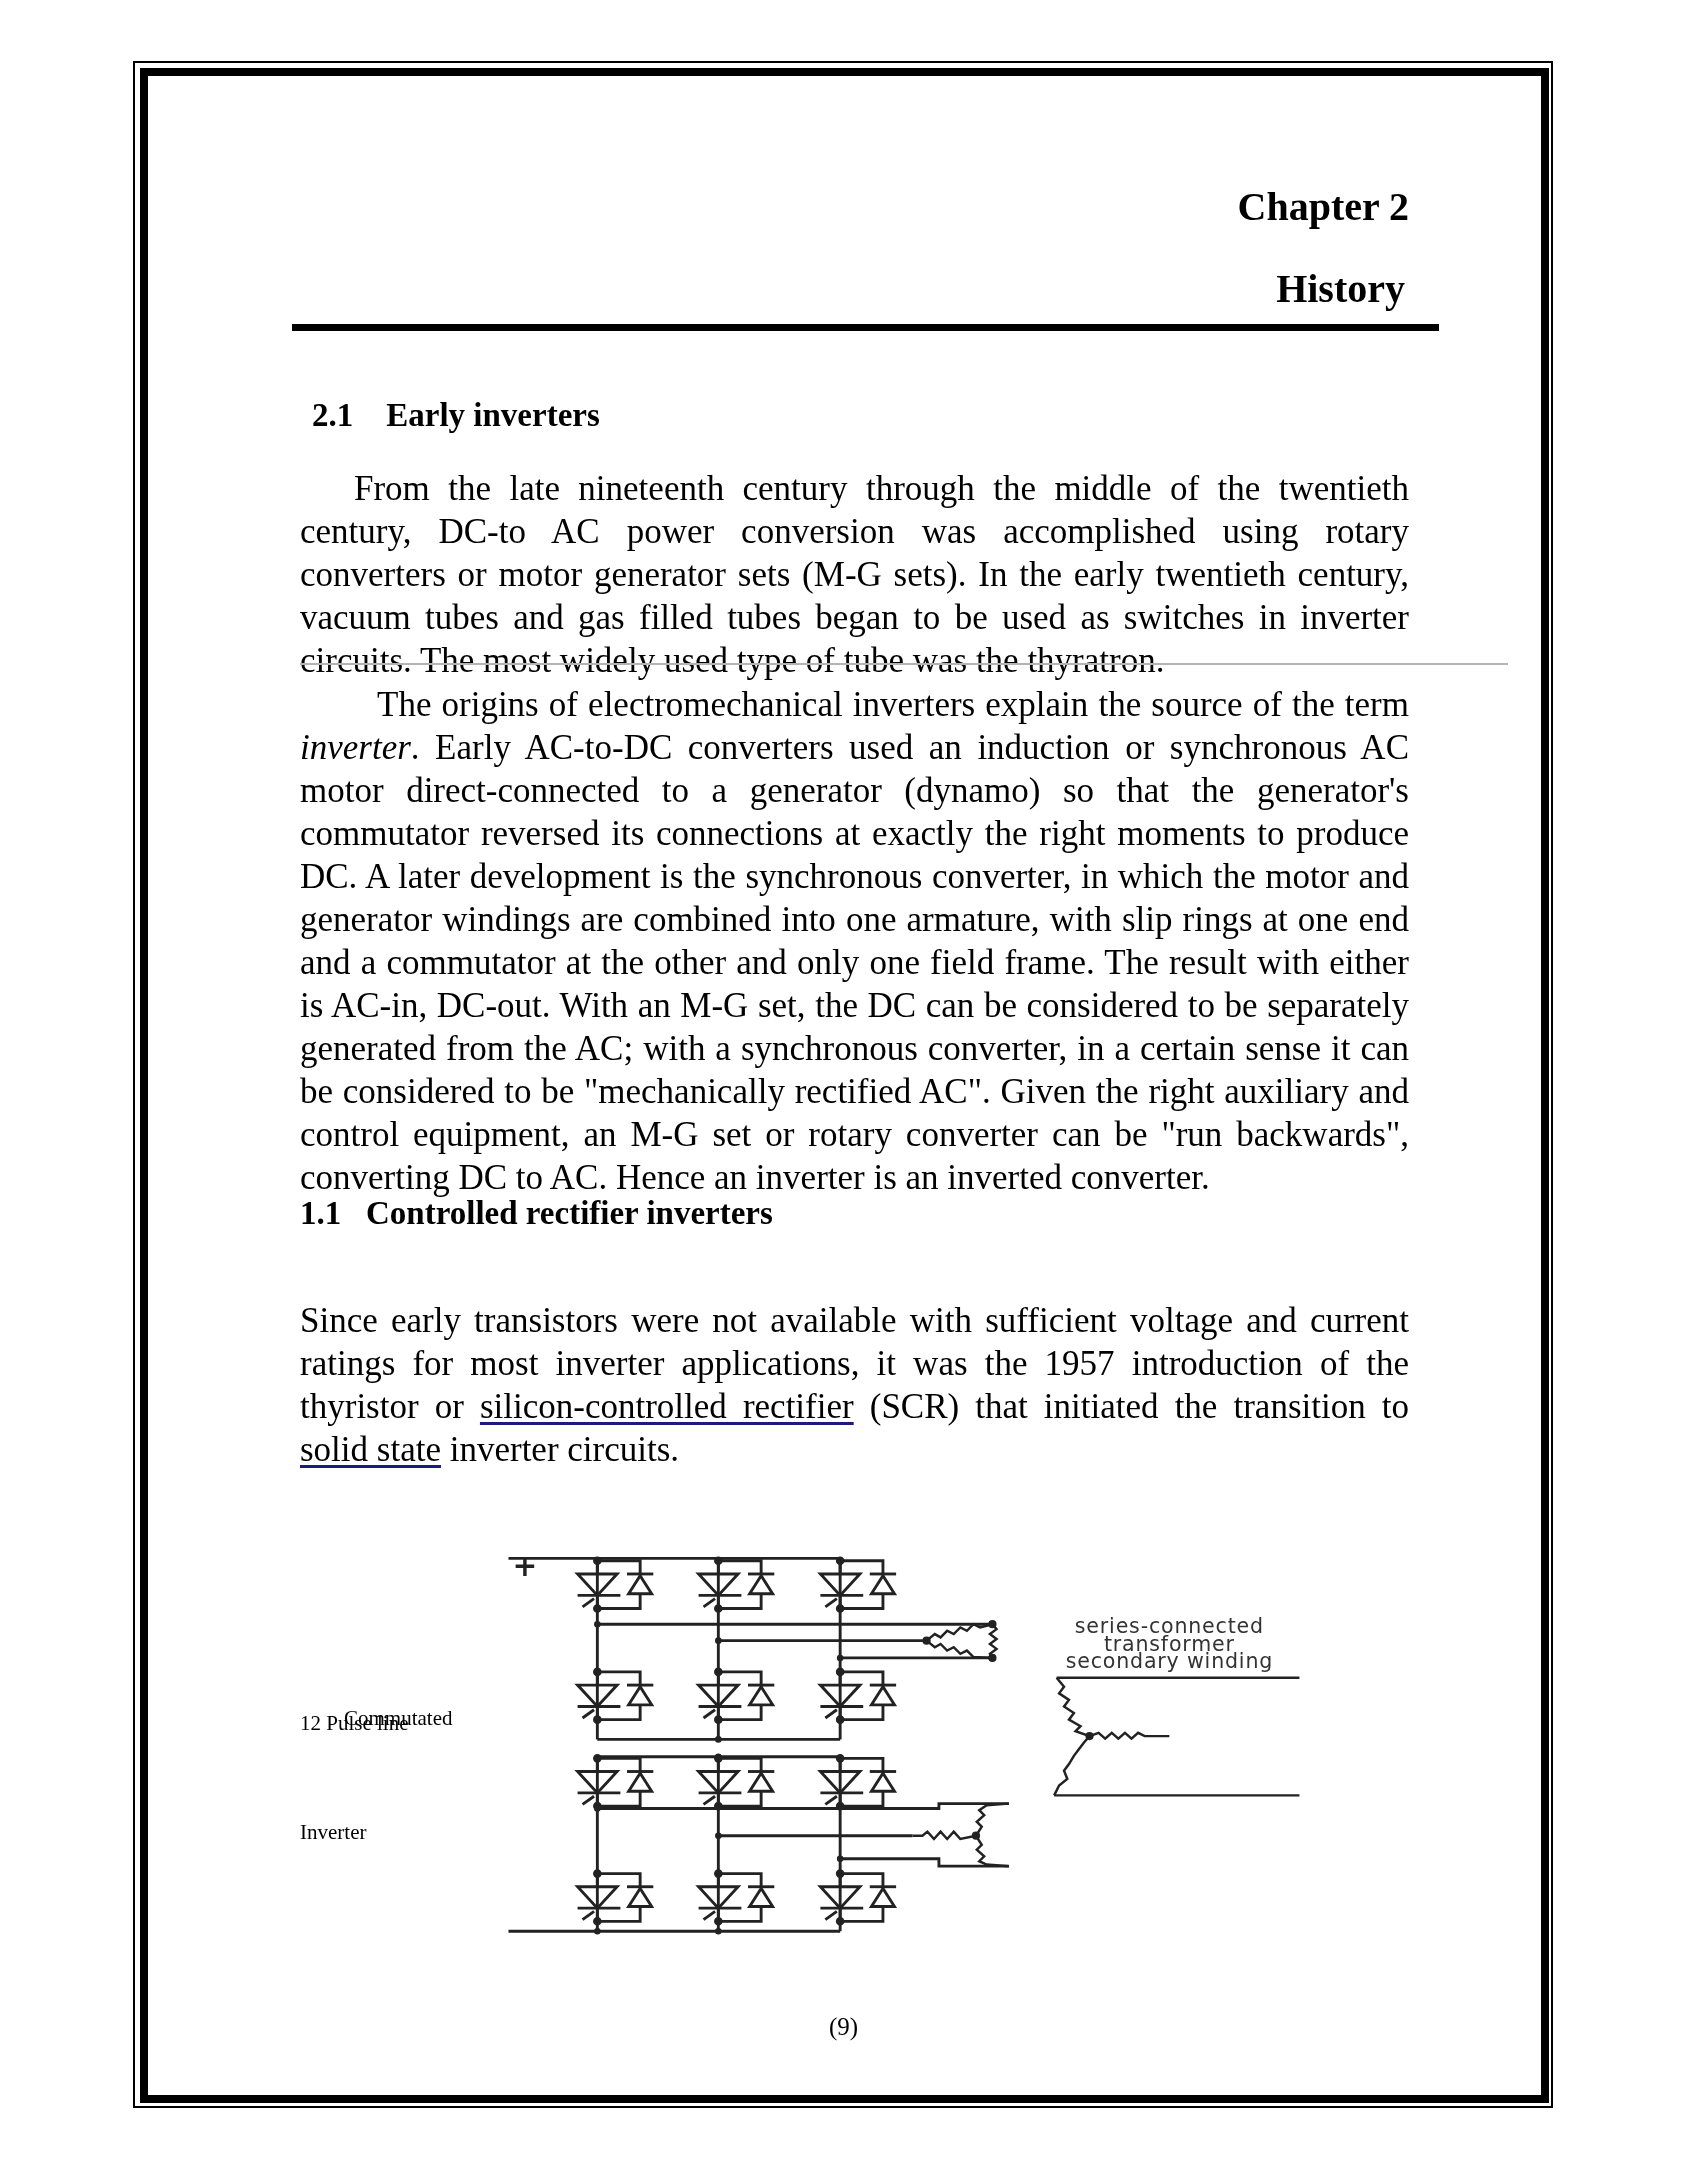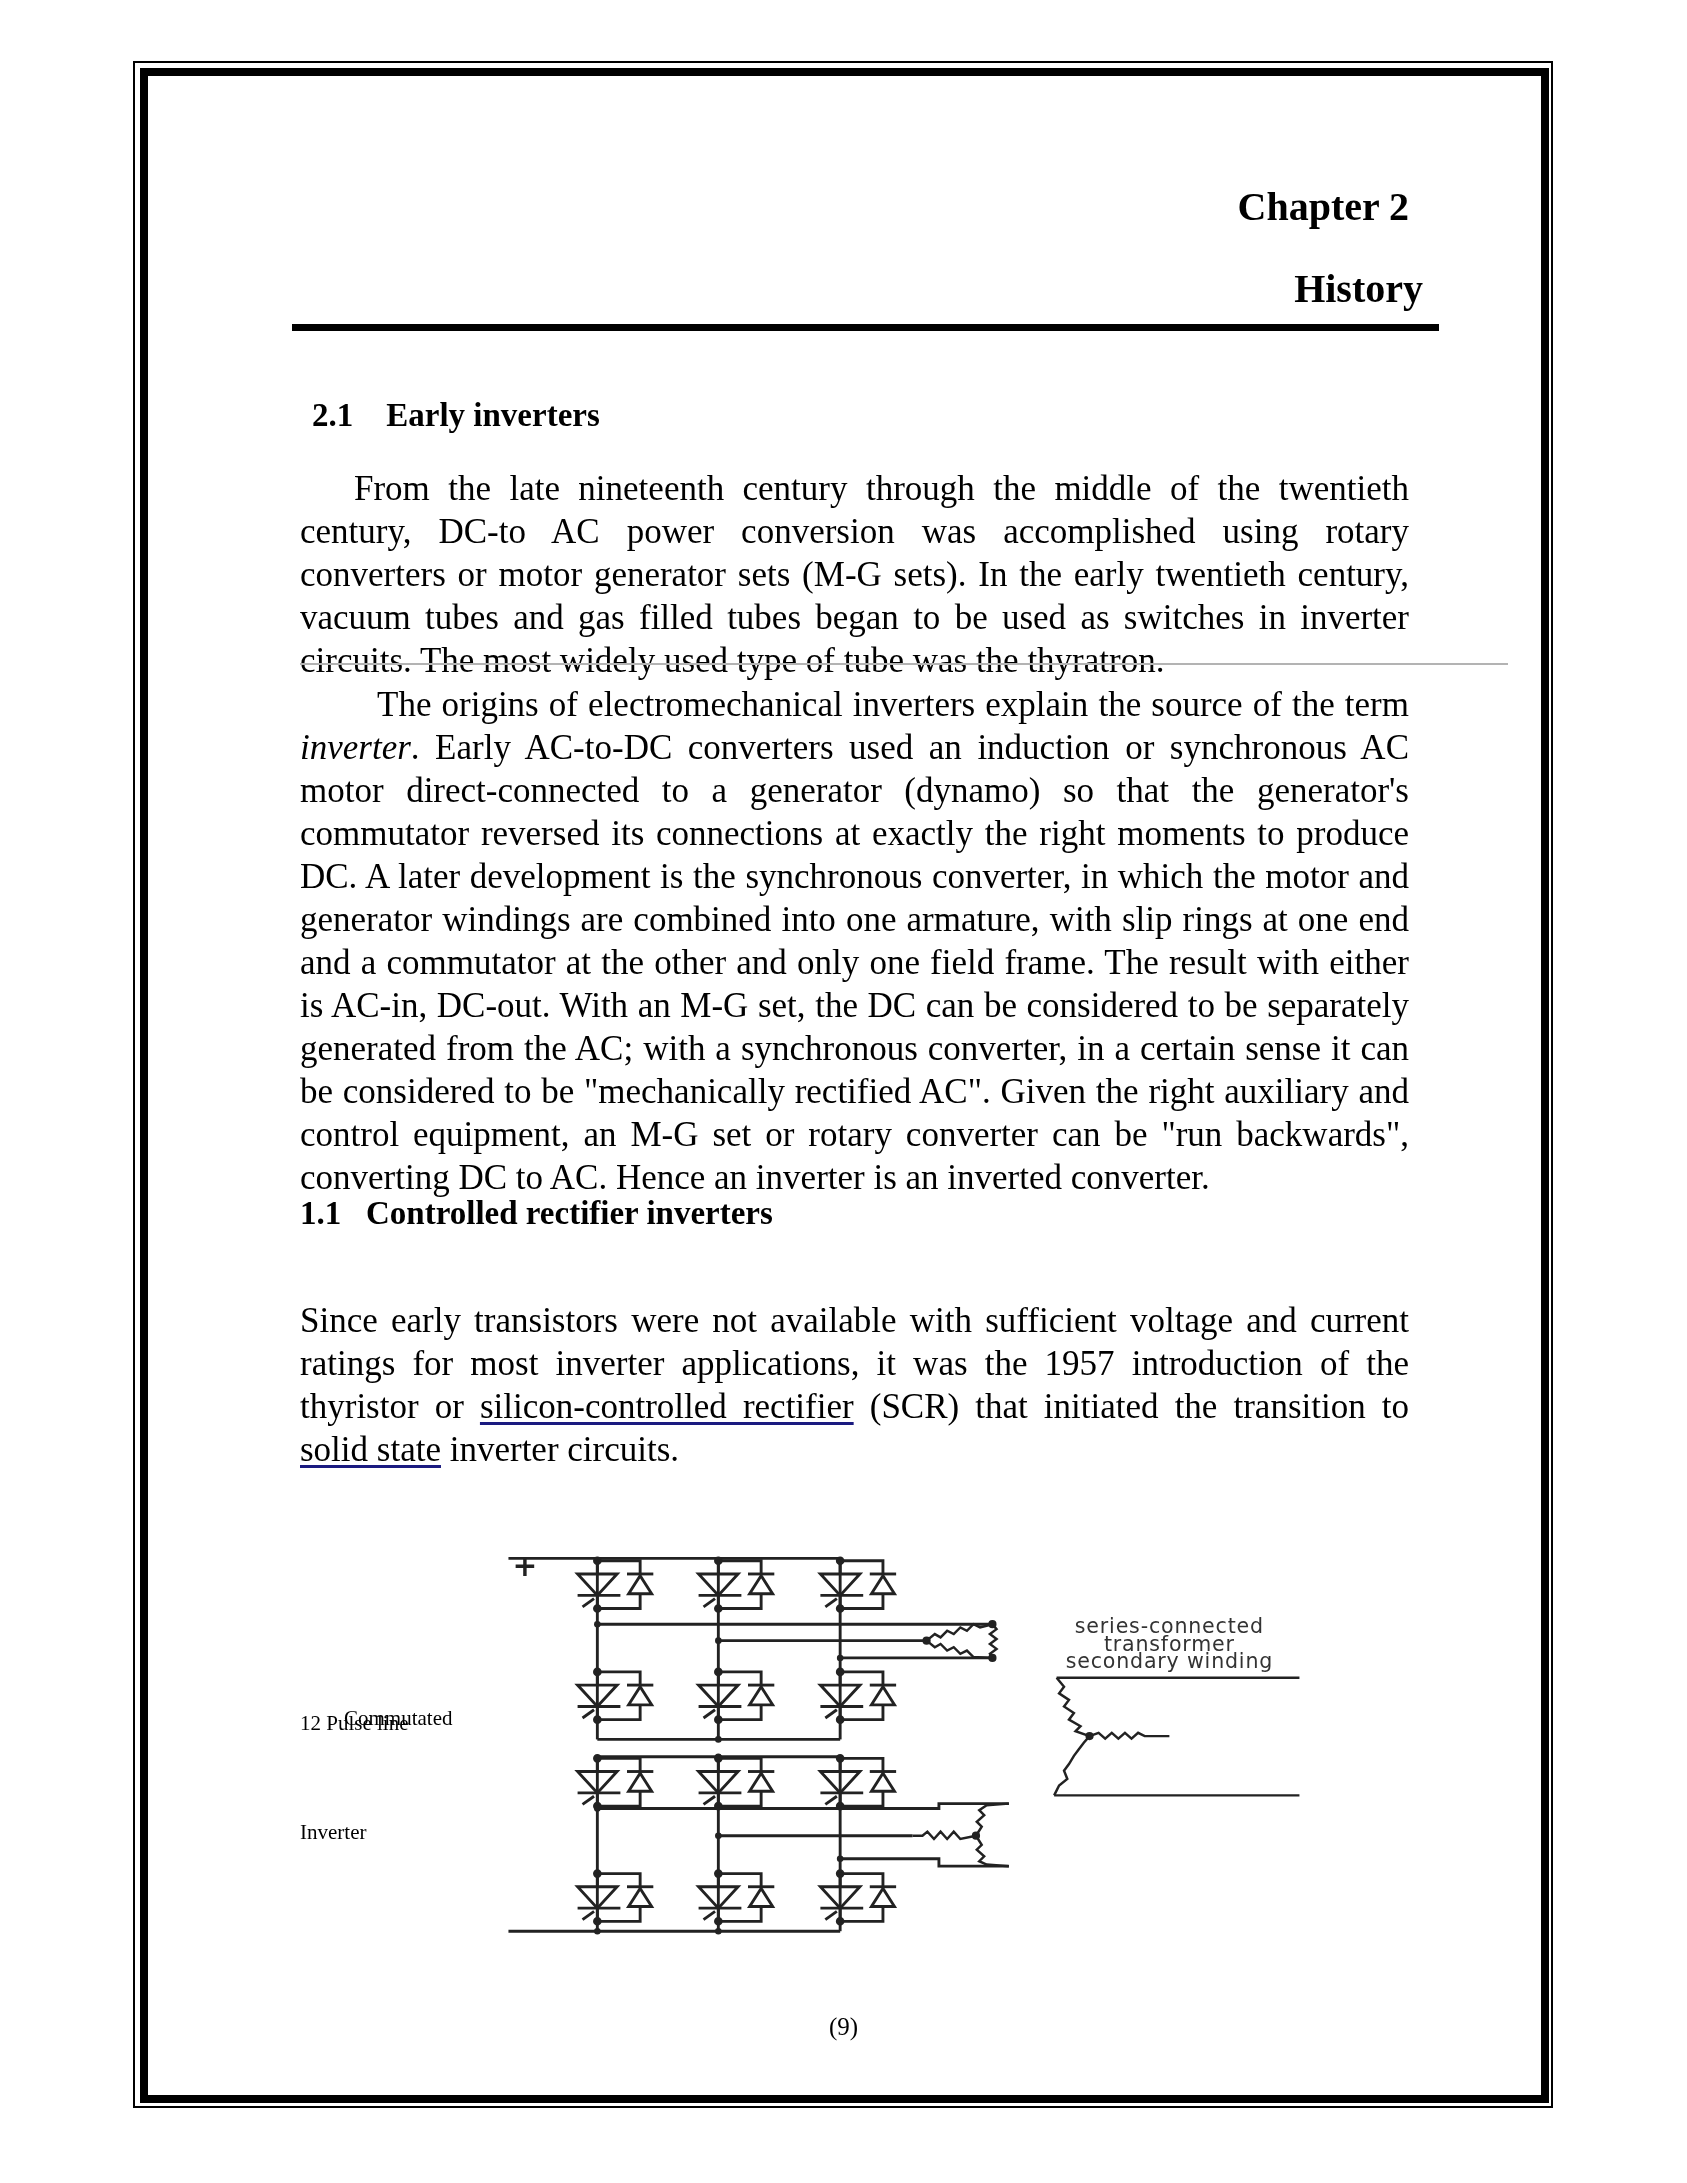--- a/index.html
+++ b/index.html
@@ -3,21 +3,21 @@
 <meta charset="utf-8">
 <style>
   html, body { margin: 0; padding: 0; background: #ffffff; }
   body { width: 1687px; height: 2183px; position: relative; overflow: hidden;
          font-family: "Liberation Serif", "DejaVu Serif", serif; color: #000; }
   .frame-outer { position: absolute; left: 133px; top: 61px; width: 1420px; height: 2047px;
                  border: 2.5px solid #000; box-sizing: border-box; }
   .frame-inner { position: absolute; left: 140px; top: 68px; width: 1409px; height: 2035px;
                  border: 8.2px solid #000; box-sizing: border-box; }
   .chapter-num { position: absolute; right: 278px; top: 183px; font-size: 40px; font-weight: bold; }
-  .chapter-title { position: absolute; right: 264px; top: 265px; font-size: 40px; font-weight: bold; text-align: right; }
+  .chapter-title { position: absolute; right: 282px; top: 265px; font-size: 40px; font-weight: bold; text-align: right; }
   .chapter-rule { position: absolute; left: 292px; top: 324px; width: 1147px; height: 6.6px; background: #000; }
   .section-heading { position: absolute; left: 300px; font-size: 33px; font-weight: bold; white-space: pre; }
   .para { position: absolute; left: 300px; width: 1109px; font-size: 35px; line-height: 43px;
           text-align: justify; }
   .gray-rule { position: absolute; left: 300px; top: 663px; width: 1208px; height: 1.6px; background: #b3b3b3; }
   .link { text-decoration: underline; text-decoration-color: #1a1a80; text-underline-offset: 4.1px; }
   .fig-label { position: absolute; left: 300px; font-size: 21px; }
   .page-number { position: absolute; left: 0; width: 1687px; top: 2013px; text-align: center; font-size: 25px; }
   .circuit { position: absolute; left: 494px; top: 1532px; }
   .circuit-caption { font-family: "DejaVu Sans", sans-serif; font-size: 25px; fill: #333; letter-spacing: 1px; }

